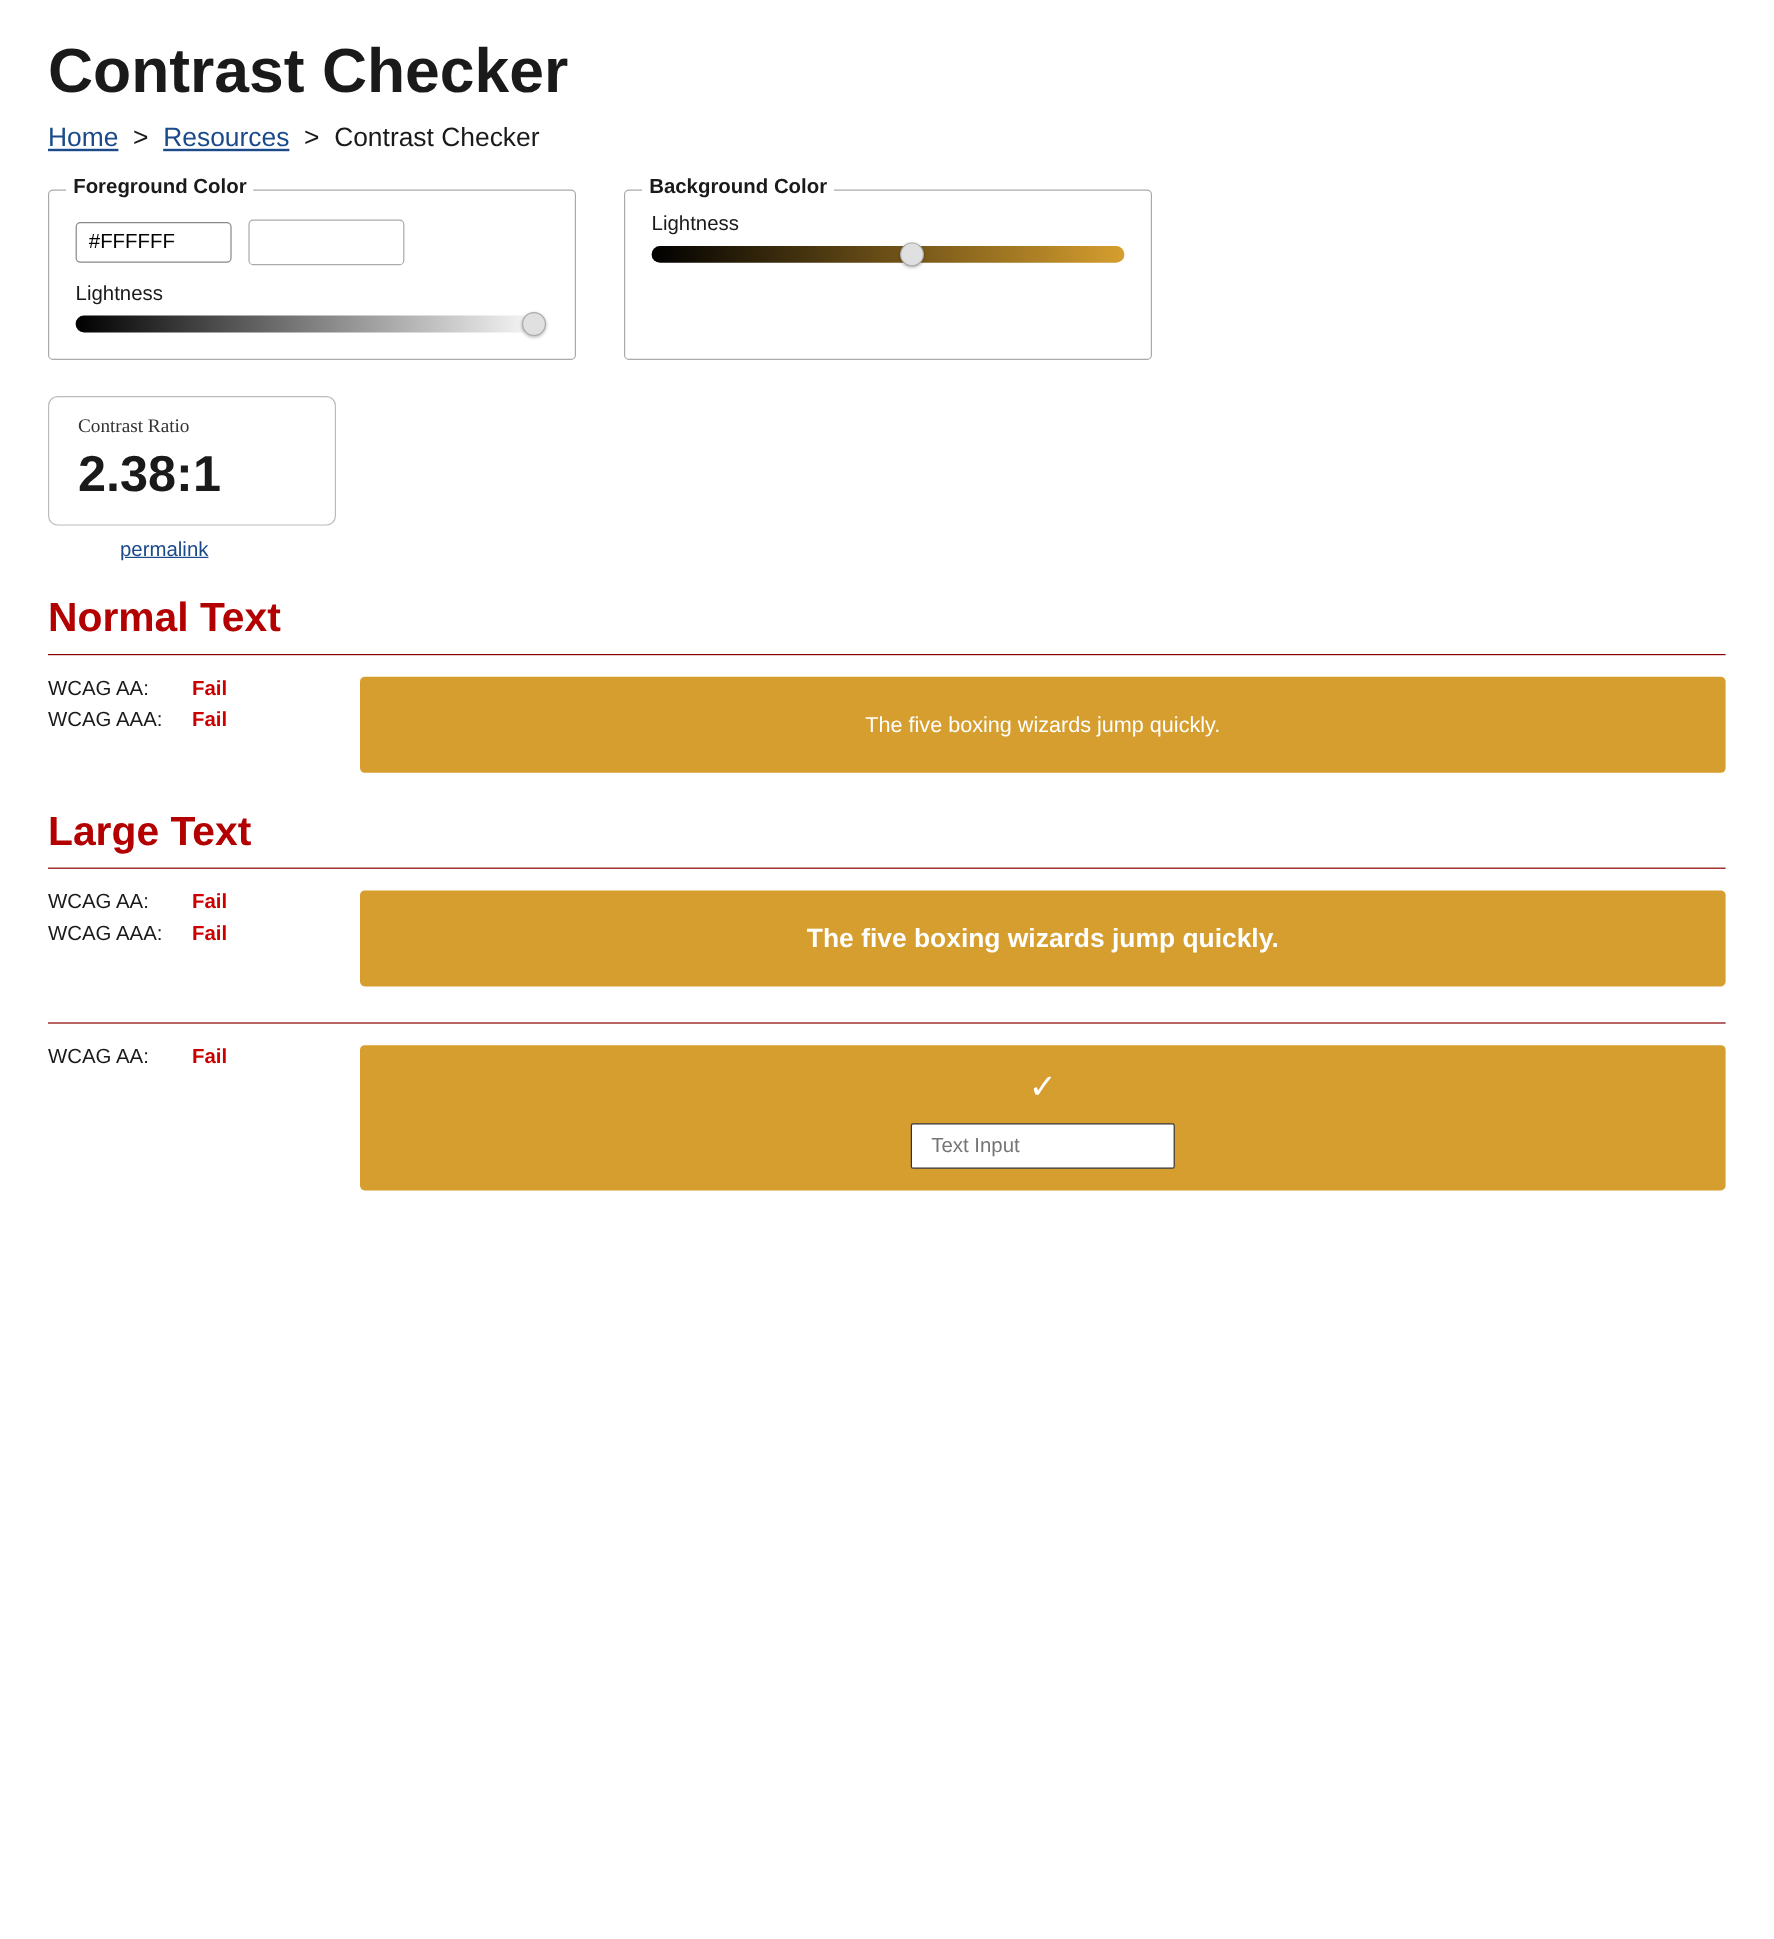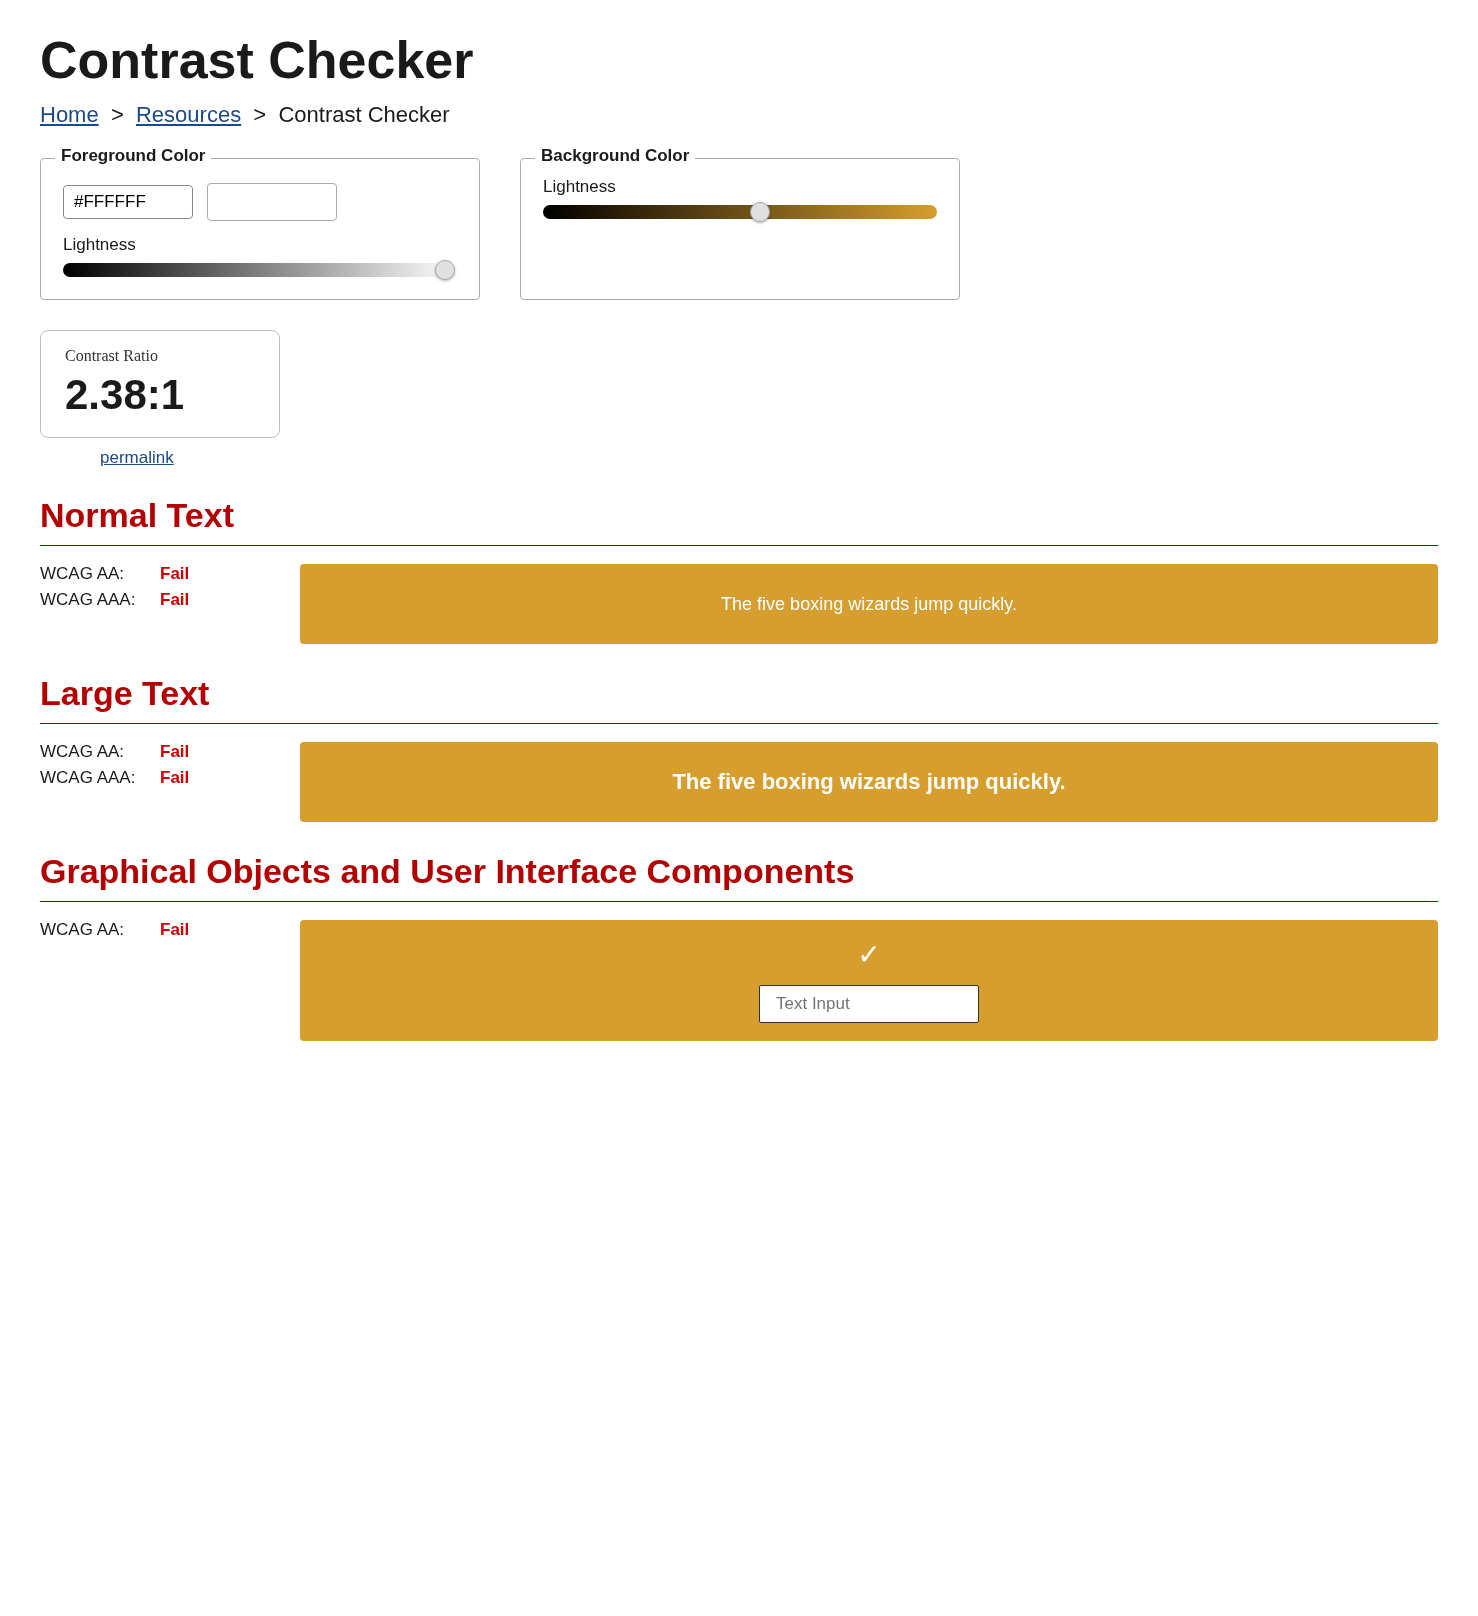--- a/index.html
+++ b/index.html
@@ -326,21 +326,20 @@
       </div>
     </div>
     <div class="preview-box">
       <span class="preview-large-text">The five boxing wizards jump quickly.</span>
     </div>
   </div>
 </div>
 
 
 <div class="section-block">
-  <h2 class="section-title">Graphical Objects and User Interface Components</h2>
   <hr class="section-divider">
   <div class="wcag-row">
     <div class="wcag-labels">
       <div class="wcag-label-line">
         <span class="wcag-key">WCAG AA:</span>
         <span class="wcag-fail">Fail</span>
       </div>
     </div>
     <div class="graphical-preview-box">
       <span class="checkmark">✓</span>

